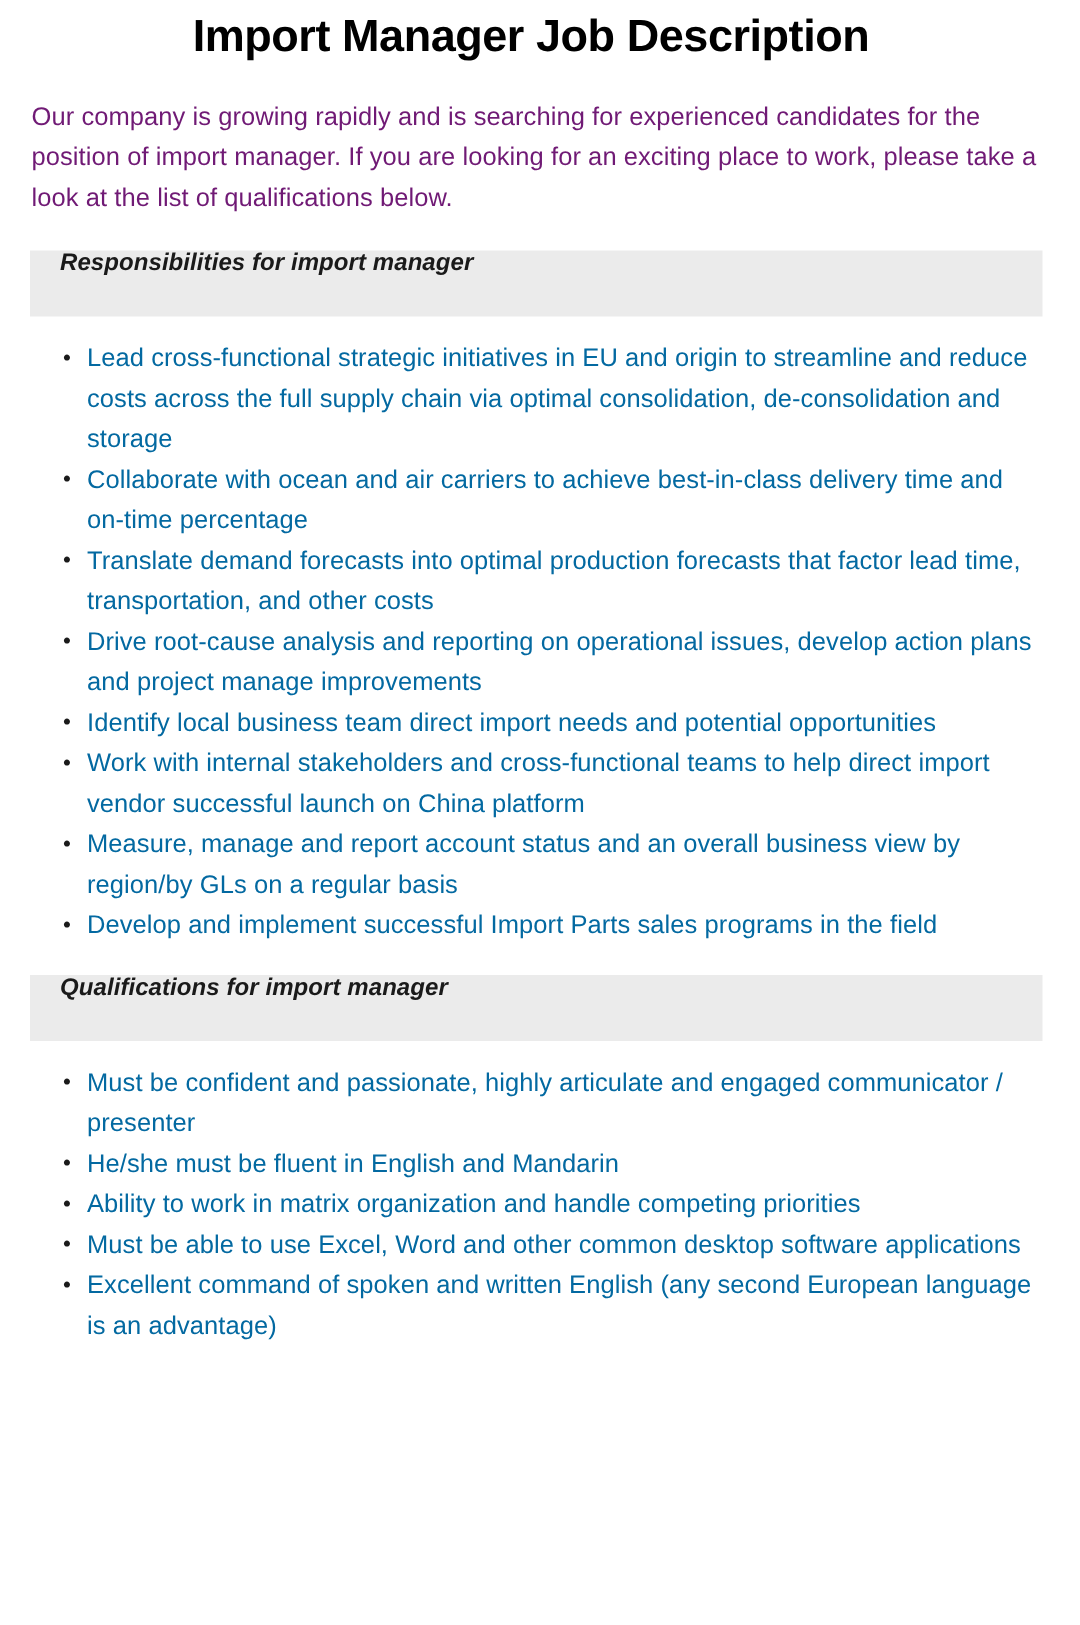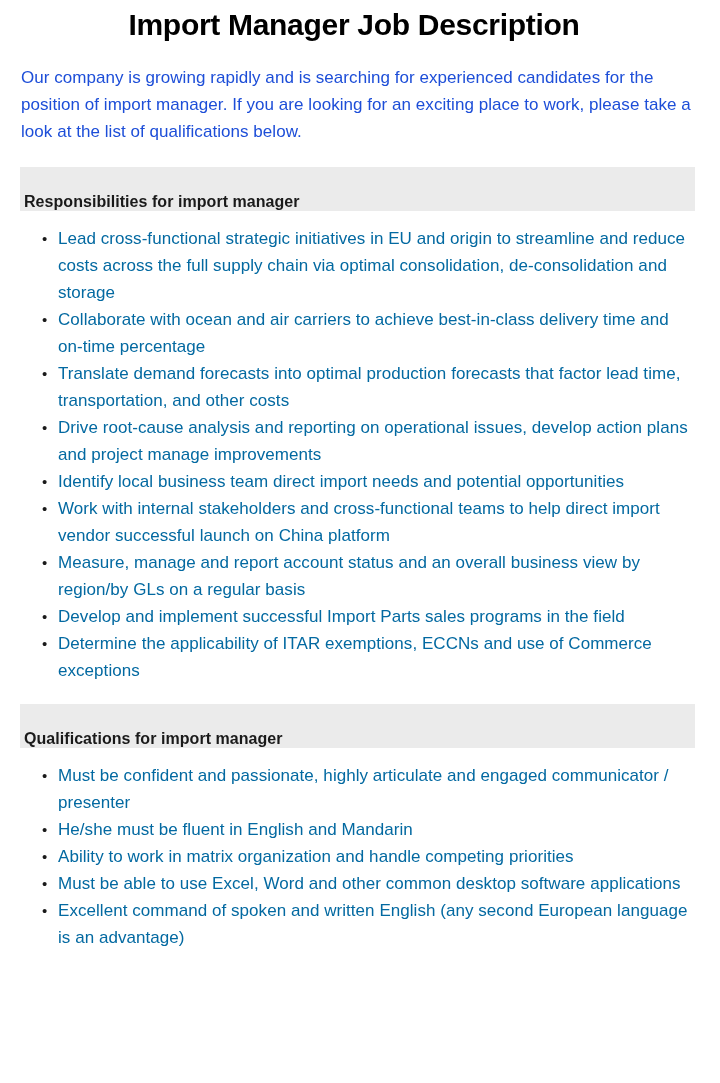--- a/index.html
+++ b/index.html
@@ -29,33 +29,34 @@
     margin: 0;
     padding: 6px 20px 0 8px;
     line-height: 38px;
     color: #000000;
   }
   .intro {
     font-size: 17px;
     line-height: 27px;
     margin: 0;
     padding: 20px 22px 0 21px;
-    color: #1d4ed8;
+    color: #701a75;
     letter-spacing: 0.05px;
   }
   .section {
     margin-top: 22px;
   }
   .section-bar {
     background: #ebebeb;
     margin: 0 25px 0 20px;
     height: 44px;
     display: flex;
-    align-items: flex-end;
-    padding-left: 4px;
+    align-items: flex-start;
+    padding-left: 20px;
+    font-style: italic;
   }
   .section-bar-title {
     font-size: 16px;
     font-weight: bold;
     color: #1a1a1a;
     letter-spacing: 0.05px;
   }
   ul.bullets {
     list-style: none;
     margin: 0;
@@ -99,21 +100,20 @@
     </div>
     <ul class="bullets">
       <li>Lead cross-functional strategic initiatives in EU and origin to streamline and reduce costs across the full supply chain via optimal consolidation, de-consolidation and storage</li>
       <li>Collaborate with ocean and air carriers to achieve best-in-class delivery time and on-time percentage</li>
       <li>Translate demand forecasts into optimal production forecasts that factor lead time, transportation, and other costs</li>
       <li>Drive root-cause analysis and reporting on operational issues, develop action plans and project manage improvements</li>
       <li>Identify local business team direct import needs and potential opportunities</li>
       <li>Work with internal stakeholders and cross-functional teams to help direct import vendor successful launch on China platform</li>
       <li>Measure, manage and report account status and an overall business view by region/by GLs on a regular basis</li>
       <li>Develop and implement successful Import Parts sales programs in the field</li>
-      <li>Determine the applicability of ITAR exemptions, ECCNs and use of Commerce exceptions</li>
     </ul>
   </div>
 
   <div class="section sec-qualifications">
     <div class="section-bar">
       <span class="section-bar-title">Qualifications for import manager</span>
     </div>
     <ul class="bullets">
       <li>Must be confident and passionate, highly articulate and engaged communicator / presenter</li>
       <li>He/she must be fluent in English and Mandarin</li>

